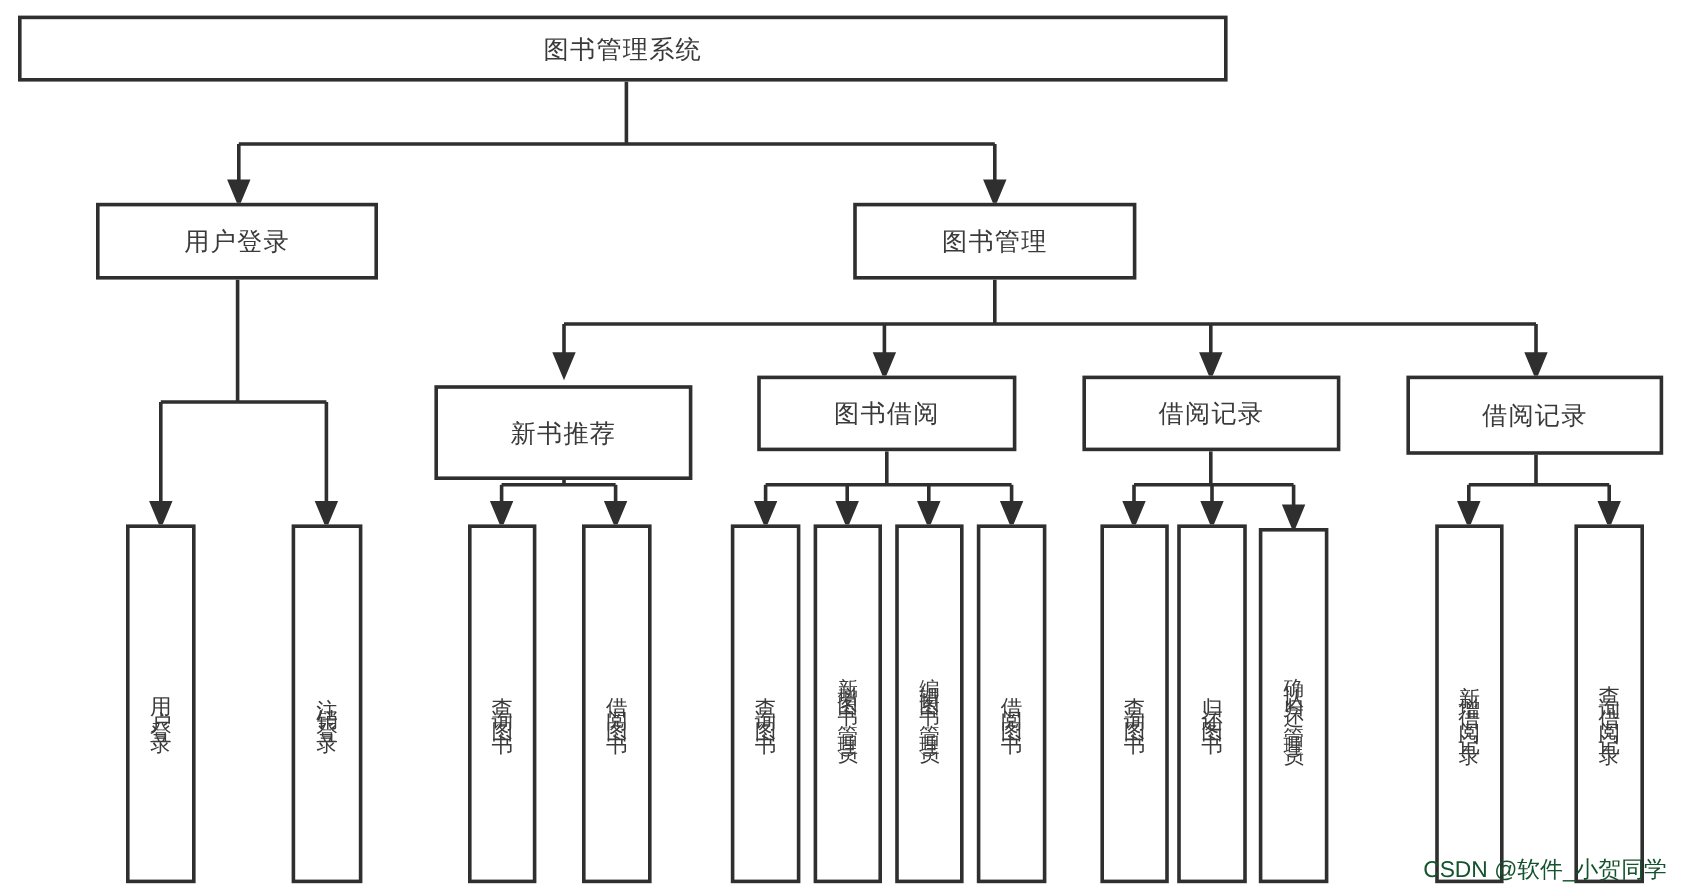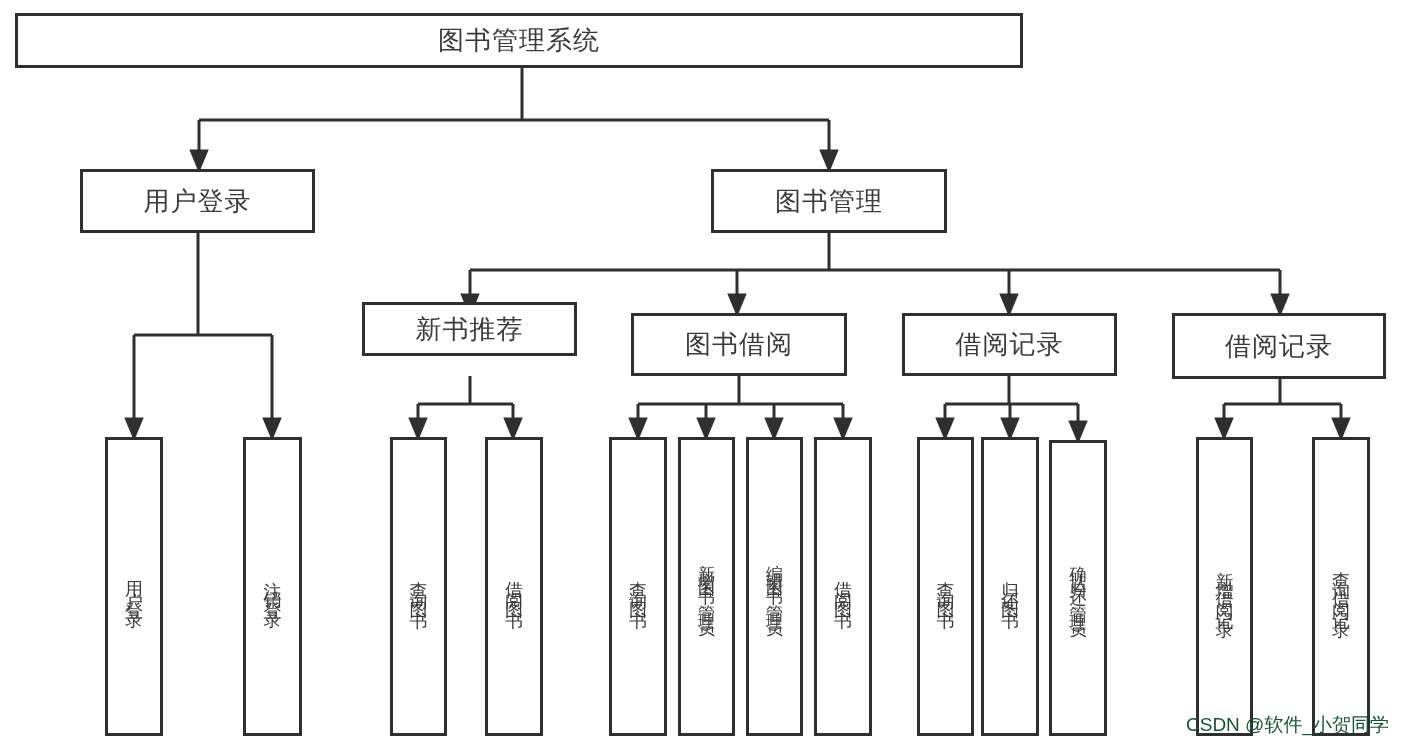--- a/index.html
+++ b/index.html
@@ -26,21 +26,21 @@
     box-sizing: border-box;
     border: 3px solid #2f2f2f;
     background: #ffffff;
     display: flex;
     align-items: center;
     justify-content: center;
     z-index: 2;
   }
   .hlabel {
     color: #3a3a3a;
-    font-size: 26px;
+    font-size: 21px;
     letter-spacing: 1px;
     white-space: nowrap;
   }
   .vtext {
     writing-mode: vertical-rl;
     text-orientation: mixed;
     color: #3a3a3a;
     font-size: 18px;
     letter-spacing: 10px;
     line-height: 1;
@@ -124,21 +124,21 @@
     <span class="hlabel">图书管理系统</span>
   </div>
 
   <div class="box" style="left:80px; top:169px; width:235px; height:64px;">
     <span class="hlabel">用户登录</span>
   </div>
   <div class="box" style="left:711px; top:169px; width:236px; height:64px;text-align:right;">
     <span class="hlabel">图书管理</span>
   </div>
 
-  <div class="box" style="left:362px; top:302px; width:215px; height:54px;">
+  <div class="box" style="left:362px; top:321px; width:215px; height:79px;">
     <span class="hlabel">新书推荐</span>
   </div>
   <div class="box" style="left:631px; top:313px; width:216px; height:63px;">
     <span class="hlabel">图书借阅</span>
   </div>
   <div class="box" style="left:902px; top:313px; width:215px; height:63px;">
     <span class="hlabel">借阅记录</span>
   </div>
   <div class="box" style="left:1172px; top:313px; width:214px; height:66px;">
     <span class="hlabel">借阅记录</span>

